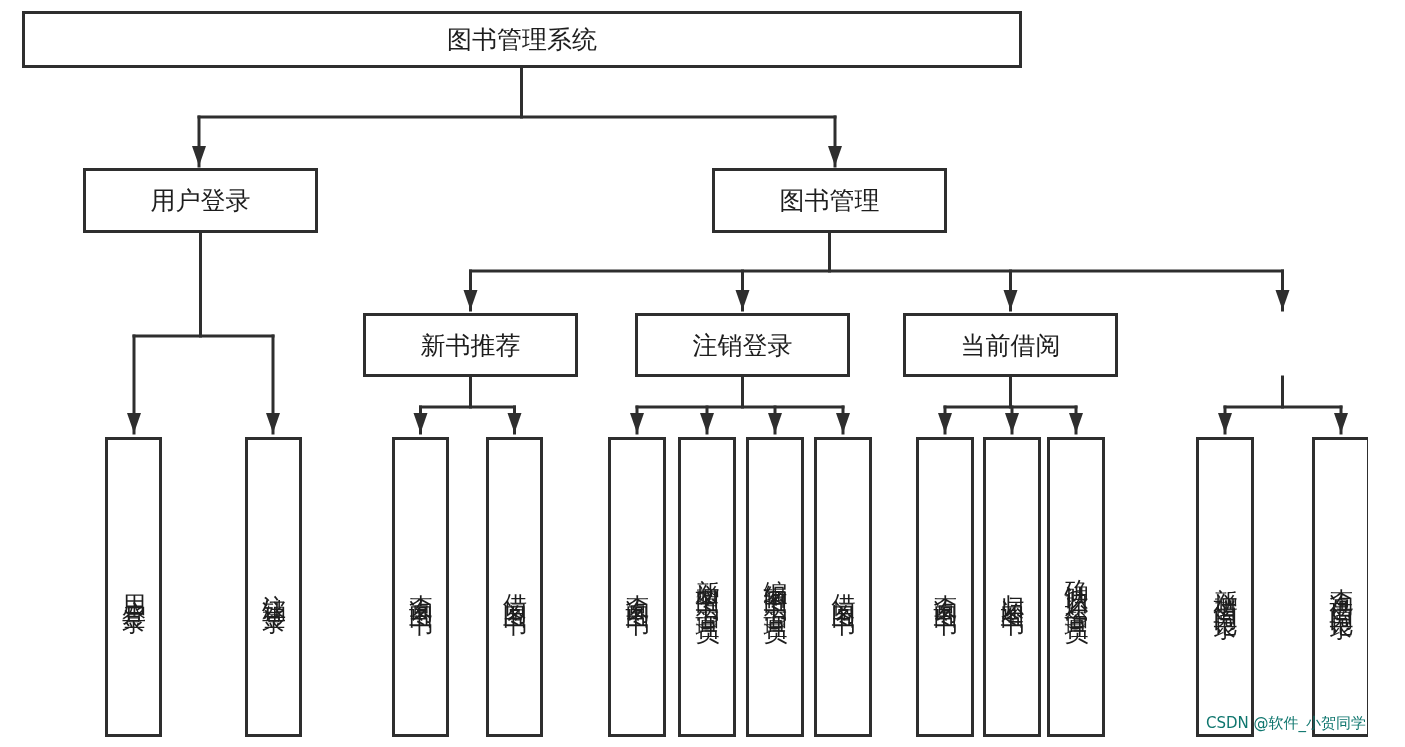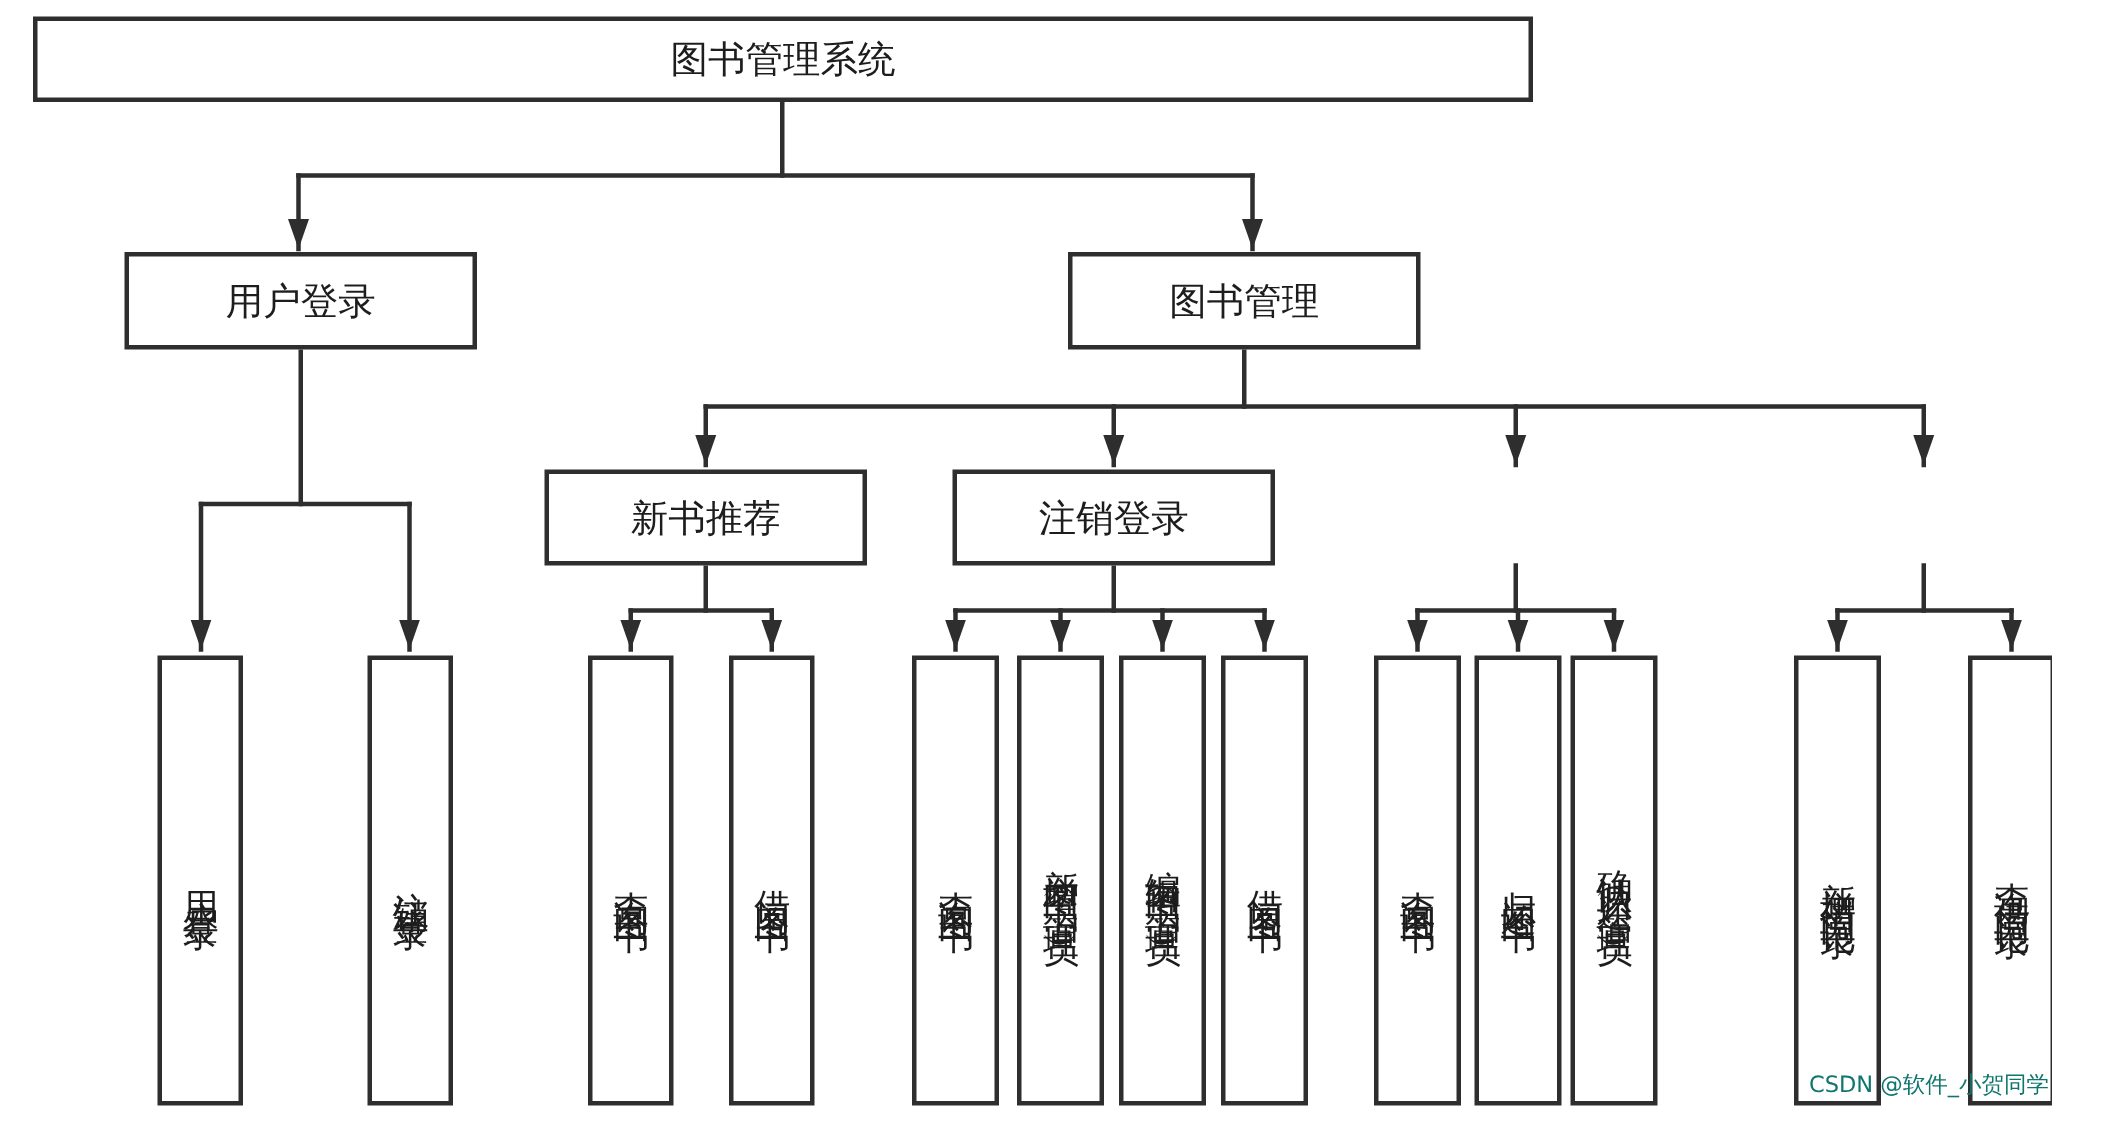--- a/index.html
+++ b/index.html
@@ -149,20 +149,23 @@
   <div class="box b-book">
     <span class="h-label">图书管理</span>
   </div>
 
   <div class="box l3 l3-recommend">
     <span class="h-label">新书推荐</span>
   </div>
   <div class="box l3 l3-borrow">
     <span class="h-label">注销登录</span>
   </div>
+  <div class="box l3 l3-current">
+    <span class="h-label">当前借阅</span>
+  </div>
 
   <div class="box leaf lf-1">
     <span class="v-label">用户登录</span>
   </div>
   <div class="box leaf lf-2">
     <span class="v-label">注销登录</span>
   </div>
 
   <div class="box leaf lf-3">
     <span class="v-label">查询图书</span>

